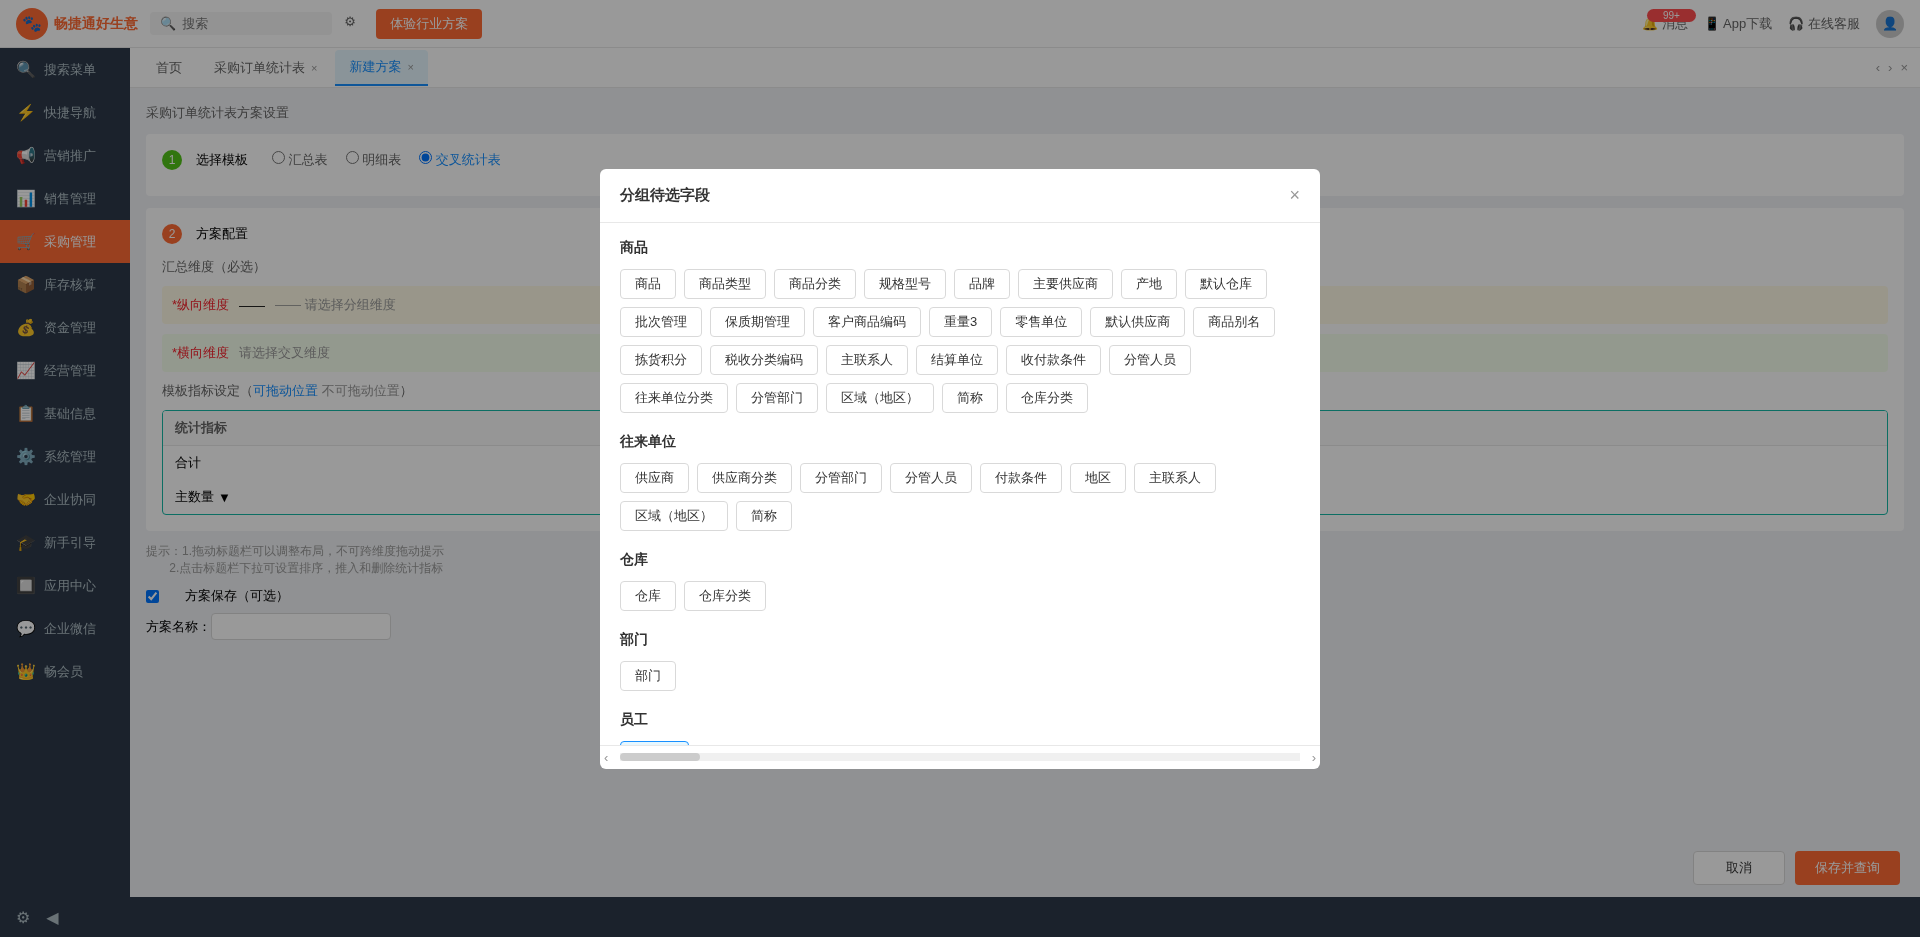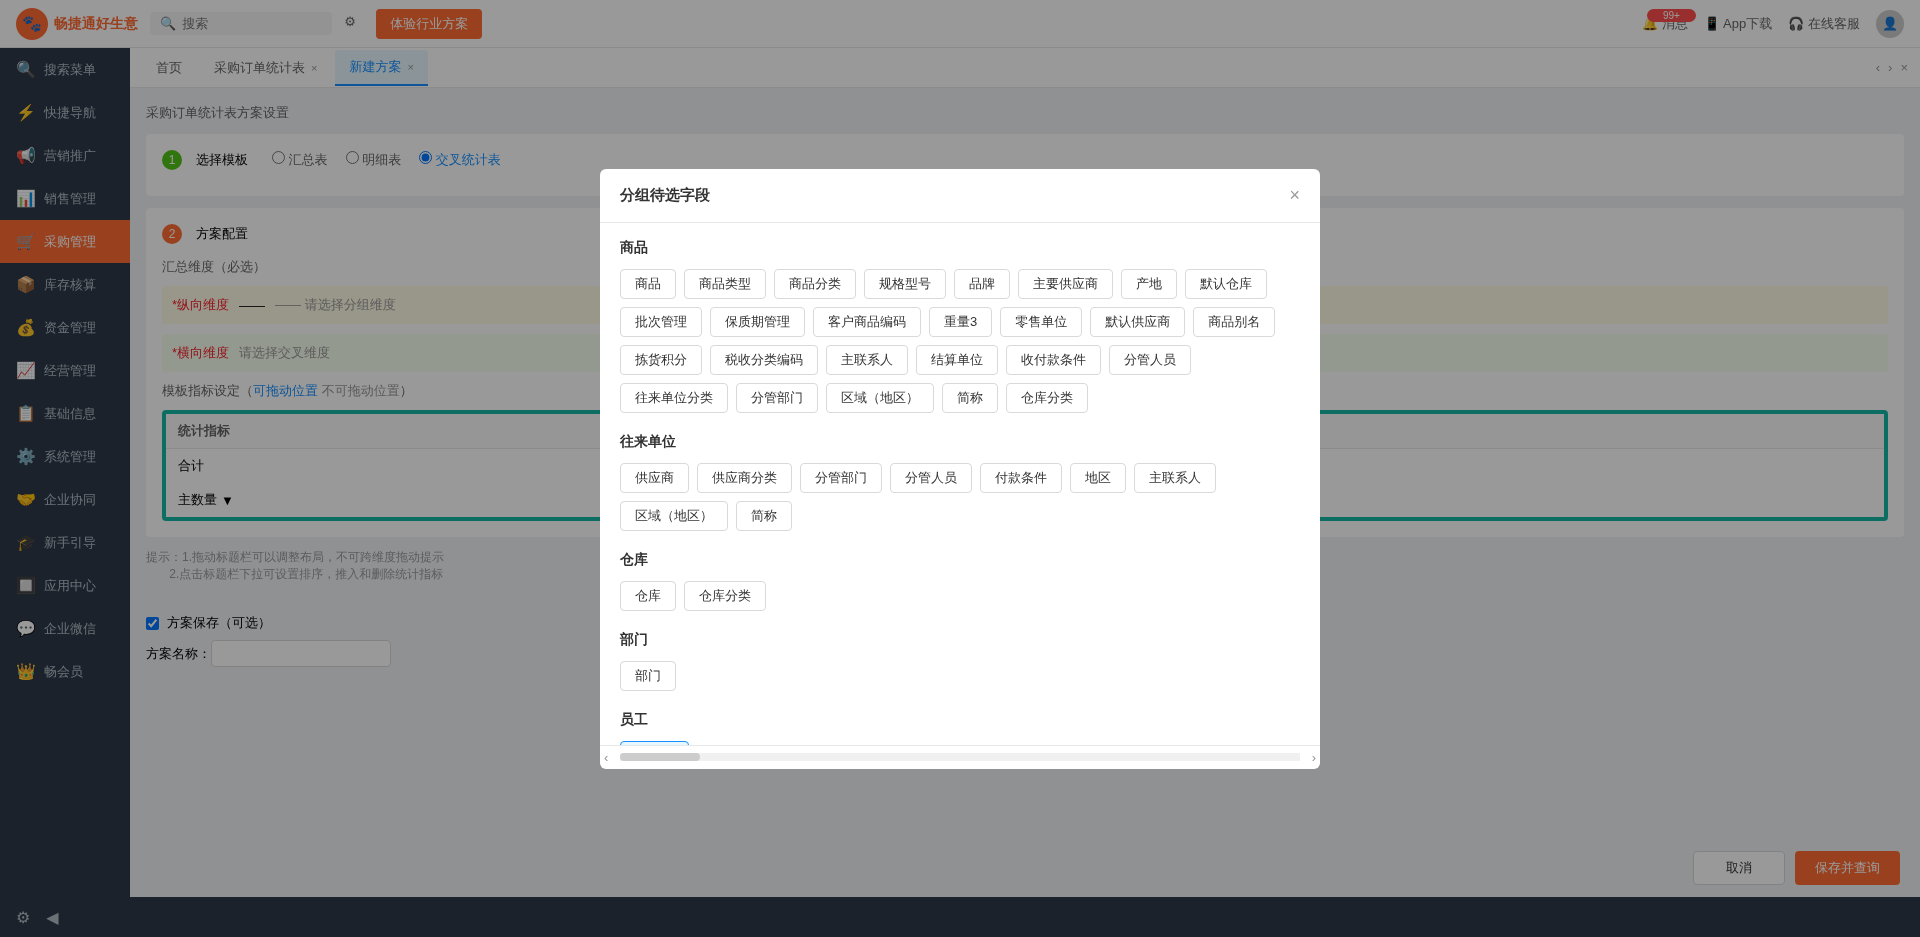--- a/index.html
+++ b/index.html
@@ -337,21 +337,21 @@
       <span>——</span>
       <span style="color:#999;">——  请选择分组维度</span>
     </div>
     <div style="display:flex;align-items:center;gap:10px;margin-bottom:10px;background:#f6ffed;padding:10px;border-radius:4px;">
       <span style="color:#f5222d;">*横向维度</span>
       <span style="color:#999;">请选择交叉维度</span>
     </div>
     <div style="color:#666;font-size:13px;margin-bottom:10px;">
       模板指标设定（<span style="color:#1890ff;">可拖动位置</span>  <span style="color:#999;">不可拖动位置</span>）
     </div>
-    <div style="border:4px solid #14b8a6;border-radius:4px;overflow:hidden;">
+    <div style="border:1px solid #14b8a6;border-radius:4px;overflow:hidden;">
       <div style="background:#fafafa;padding:8px 12px;font-weight:600;color:#666;">统计指标</div>
       <div style="display:flex;border-top:1px solid #e8e8e8;">
         <div style="flex:1;padding:8px 12px;border-right:1px solid #e8e8e8;">合计</div>
         <div style="flex:1;padding:8px 12px;border-right:1px solid #e8e8e8;">合计</div>
         <div style="flex:1;padding:8px 12px;"></div>
       </div>
       <div style="display:flex;">
         <div style="flex:1;padding:8px 12px;display:flex;align-items:center;gap:4;border-right:1px solid #e8e8e8;">
           主数量 <span style="margin-left:4px;cursor:pointer;">▼</span>
         </div>
@@ -359,21 +359,21 @@
         <div style="flex:1;padding:8px 12px;"></div>
       </div>
     </div>
   </div>
 
   <div style="margin-top:10px;font-size:12px;color:#999;">
     提示：1.拖动标题栏可以调整布局，不可跨维度拖动提示<br>
     &nbsp;&nbsp;&nbsp;&nbsp;&nbsp;&nbsp;&nbsp;2.点击标题栏下拉可设置排序，推入和删除统计指标
   </div>
 
-  <div style="display:flex;align-items:center;gap:8px;margin-top:31px;">
+  <div style="display:flex;align-items:center;gap:26px;margin-top:10px;">
     <input type="checkbox" checked="" style="">
     <span>方案保存（可选）</span>
   </div>
   <div style="display:flex;align-items:center;margin-top:8px;">
     <span>方案名称：</span>
     <input type="text" style="border: 1px solid rgb(217, 217, 217); border-radius: 4px; padding: 5px 10px; width: 180px;">
   </div>
 </div>
 
 <div style="position:fixed;bottom:40px;right:0;padding:12px 20px;display:flex;gap:10px;z-index:150;background:transparent;">

